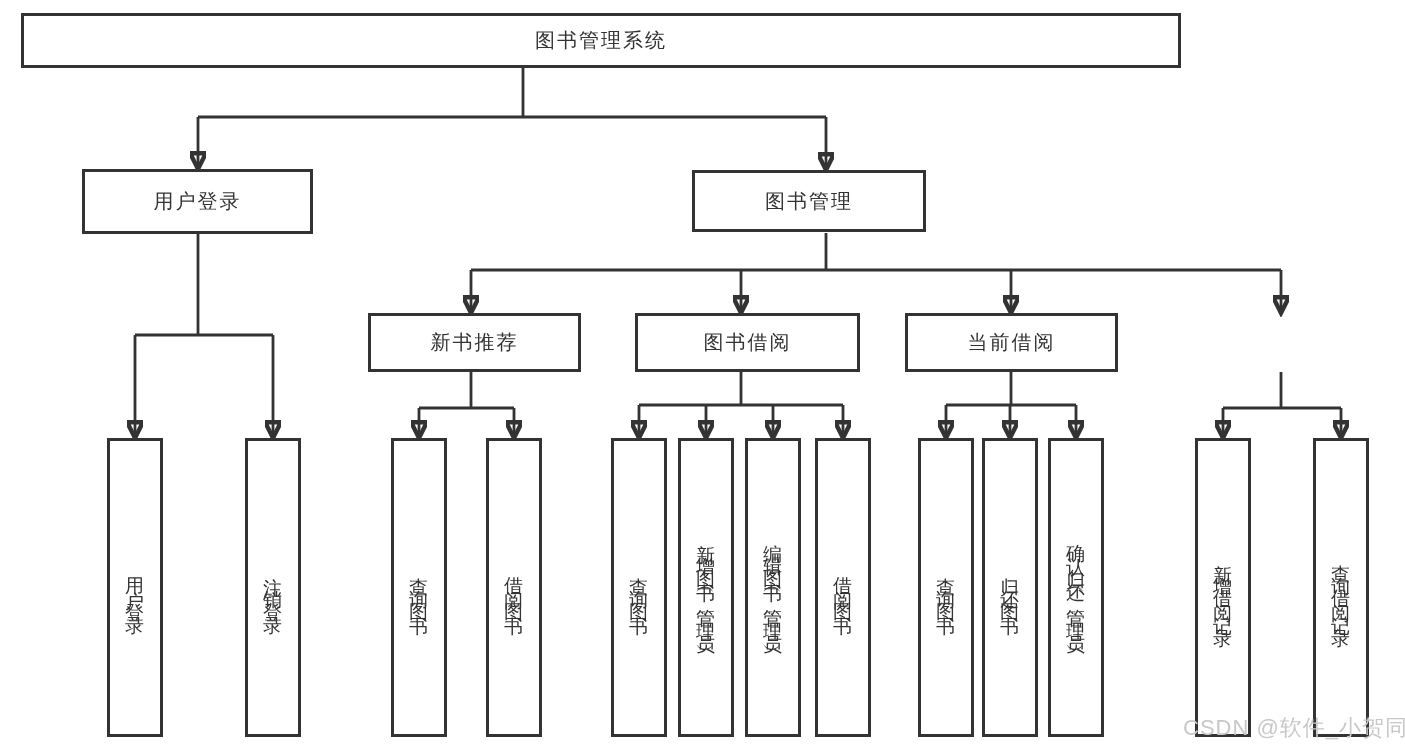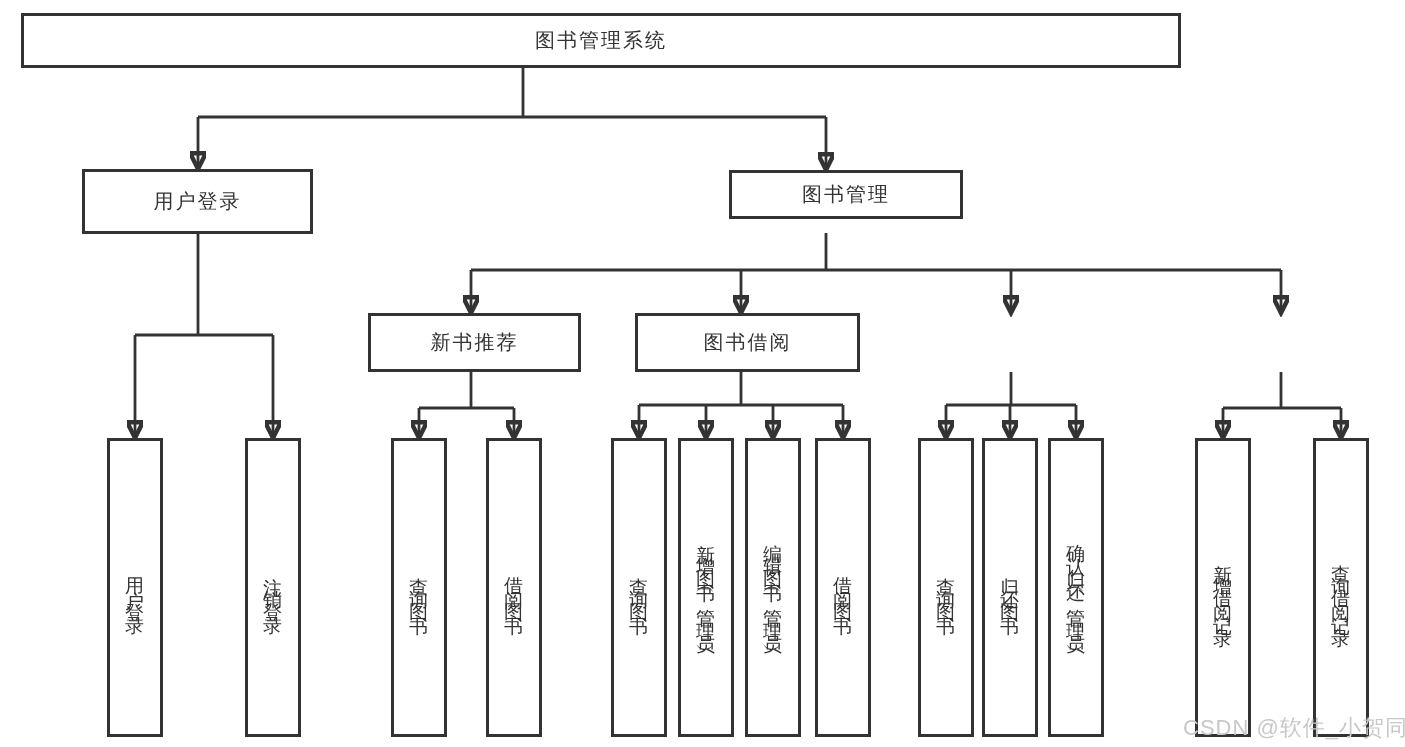--- a/index.html
+++ b/index.html
@@ -114,29 +114,32 @@
     <path d="M1341 408 V438" marker-end="url(#arrow)"></path>
   </svg>
 
   <div class="node" style="left:21px;top:13px;width:1160px;height:55px">
     <span class="h-label">图书管理系统</span>
   </div>
 
   <div class="node" style="left:82px;top:169px;width:231px;height:65px">
     <span class="h-label">用户登录</span>
   </div>
-  <div class="node" style="left:729px;top:170px;width:234px;height:49px">
+  <div class="node" style="left:692px;top:170px;width:234px;height:62px">
     <span class="h-label">图书管理</span>
   </div>
 
   <div class="node" style="left:368px;top:313px;width:213px;height:59px">
     <span class="h-label">新书推荐</span>
   </div>
   <div class="node" style="left:635px;top:313px;width:225px;height:59px">
     <span class="h-label">图书借阅</span>
+  </div>
+  <div class="node" style="left:905px;top:313px;width:213px;height:59px">
+    <span class="h-label">当前借阅</span>
   </div>
 
   <div class="node leaf" style="left:107px;top:438px;width:56px;height:299px">
     <span class="v-label">用户登录</span>
   </div>
   <div class="node leaf" style="left:245px;top:438px;width:56px;height:299px">
     <span class="v-label">注销登录</span>
   </div>
 
   <div class="node leaf" style="left:391px;top:438px;width:56px;height:299px">

